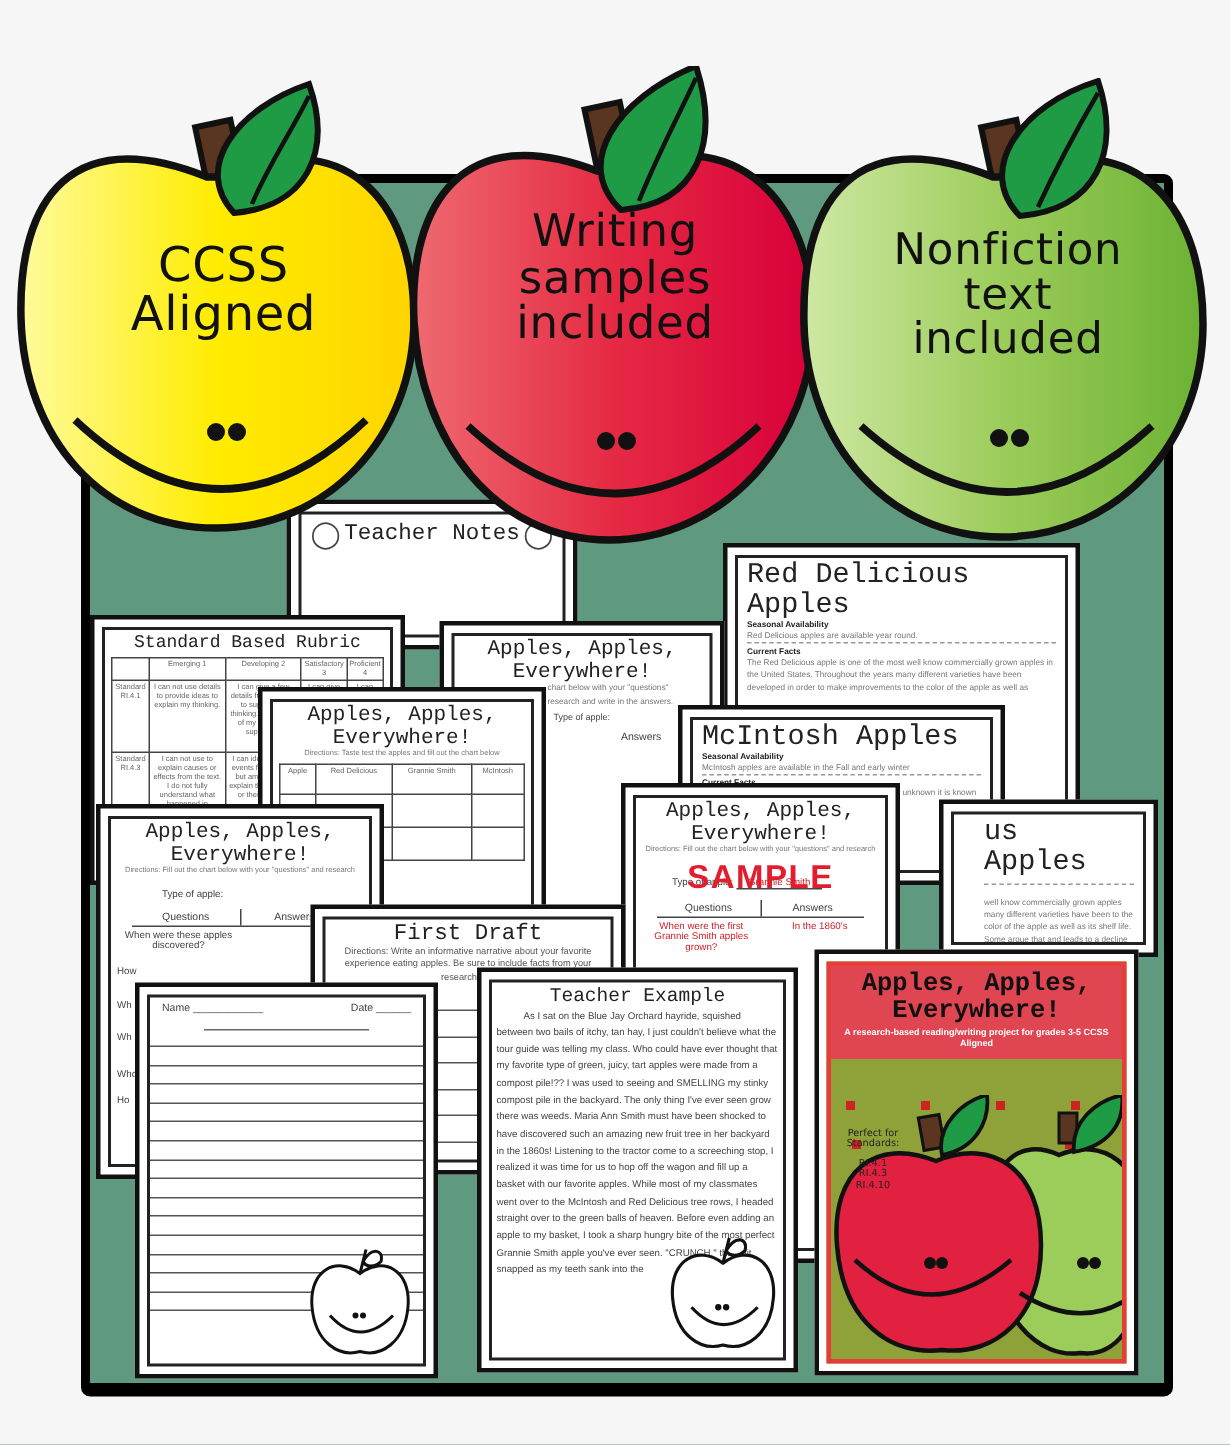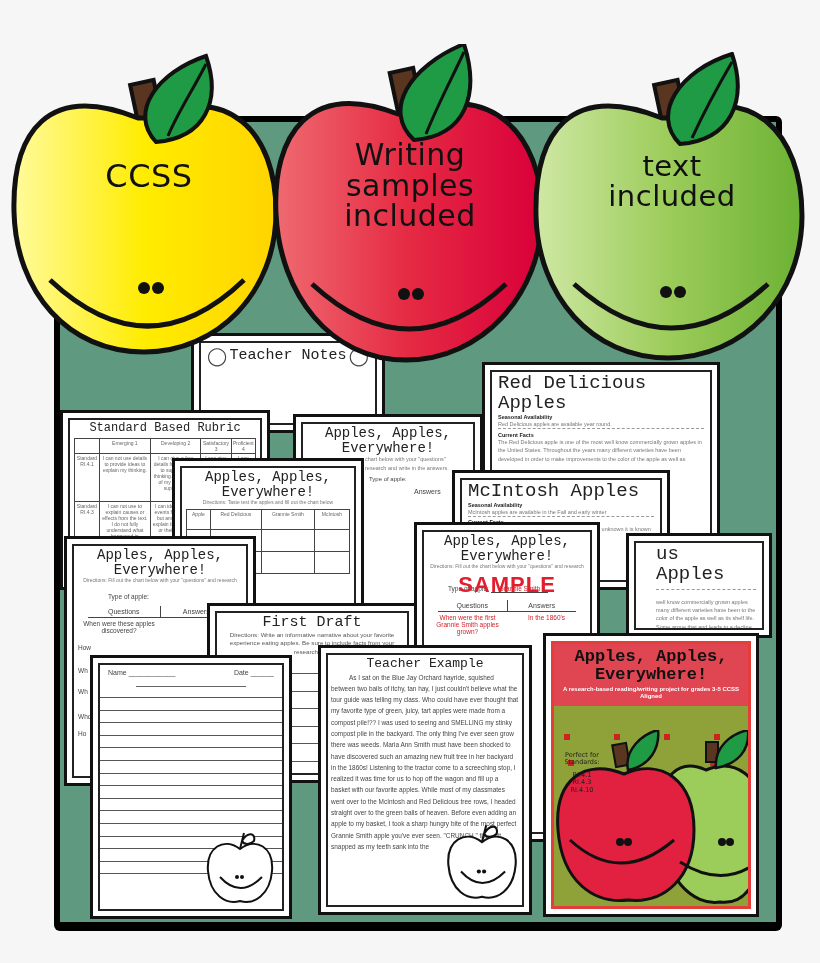--- a/index.html
+++ b/index.html
@@ -293,20 +293,21 @@
     <rect x="126" y="30" width="24" height="40" fill="#5a3520" stroke="#111" stroke-width="4" transform="rotate(-12 138 50)"></rect>
     <path d="M130 66 C40 30 4 80 6 160 C8 240 60 300 136 300 C210 300 268 240 268 160 C268 80 220 30 140 66Z" fill="url(#gy)" stroke="#111" stroke-width="5"></path>
     <path d="M148 90 C120 60 150 20 198 4 C214 50 196 86 148 90Z" fill="#1f9a45" stroke="#111" stroke-width="4"></path>
     <path d="M160 84 C170 60 186 36 198 12" fill="none" stroke="#111" stroke-width="3"></path>
     <path d="M42 228 Q140 320 236 228" fill="none" stroke="#111" stroke-width="5"></path>
     <circle cx="136" cy="236" r="6" fill="#111"></circle>
       <circle cx="150" cy="236" r="6" fill="#111"></circle>
   </svg>
   <div class="lbl" style="top:108px;font-size:32px">
     <div>CCSS</div>
+    <div>Aligned</div>
   </div>
 </div>
 
 <div class="apple" style="left:270px;top:44px;width:280px;height:322px">
   <svg width="280" height="322" viewBox="0 0 280 322">
     <defs>
         <linearGradient id="gr" x1="0" x2="1">
           <stop offset="0" stop-color="#ef6a70"></stop>
           <stop offset=".5" stop-color="#e52a43"></stop>
           <stop offset="1" stop-color="#d9003a"></stop>
@@ -338,16 +339,17 @@
       </defs>
     <rect x="128" y="30" width="24" height="40" fill="#5a3520" stroke="#111" stroke-width="4" transform="rotate(-12 140 50)"></rect>
     <path d="M132 66 C40 30 4 80 6 164 C8 244 62 306 138 306 C214 306 272 244 272 164 C272 80 222 30 142 66Z" fill="url(#gg)" stroke="#111" stroke-width="5"></path>
     <path d="M150 92 C120 62 150 18 202 2 C218 50 200 88 150 92Z" fill="#1f9a45" stroke="#111" stroke-width="4"></path>
     <path d="M162 86 C174 60 188 34 202 10" fill="none" stroke="#111" stroke-width="3"></path>
     <path d="M44 232 Q142 320 238 232" fill="none" stroke="#111" stroke-width="5"></path>
     <circle cx="136" cy="240" r="6" fill="#111"></circle>
       <circle cx="150" cy="240" r="6" fill="#111"></circle>
   </svg>
   <div class="lbl" style="top:100px;font-size:29px">
+    <div>Nonfiction</div>
     <div>text</div>
     <div>included</div>
   </div>
 </div>
 
 </body></html>

